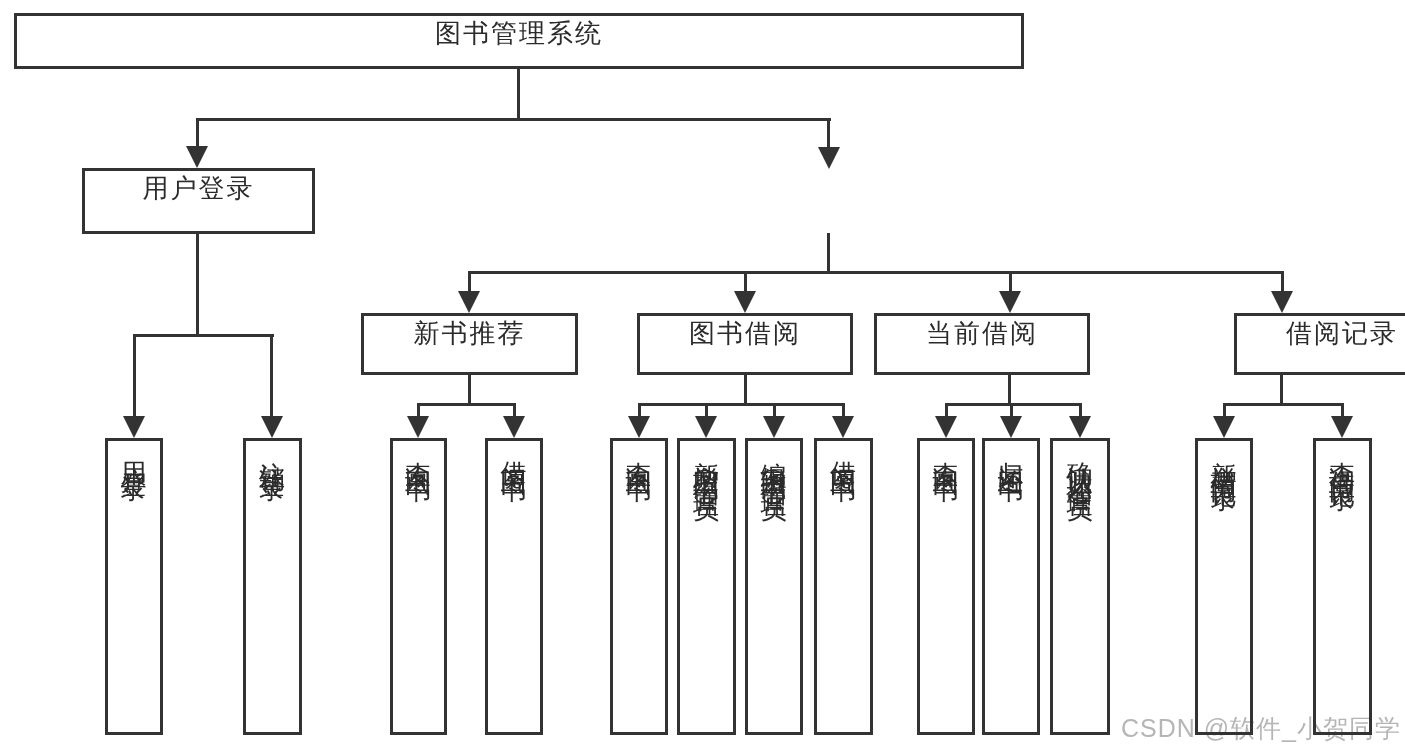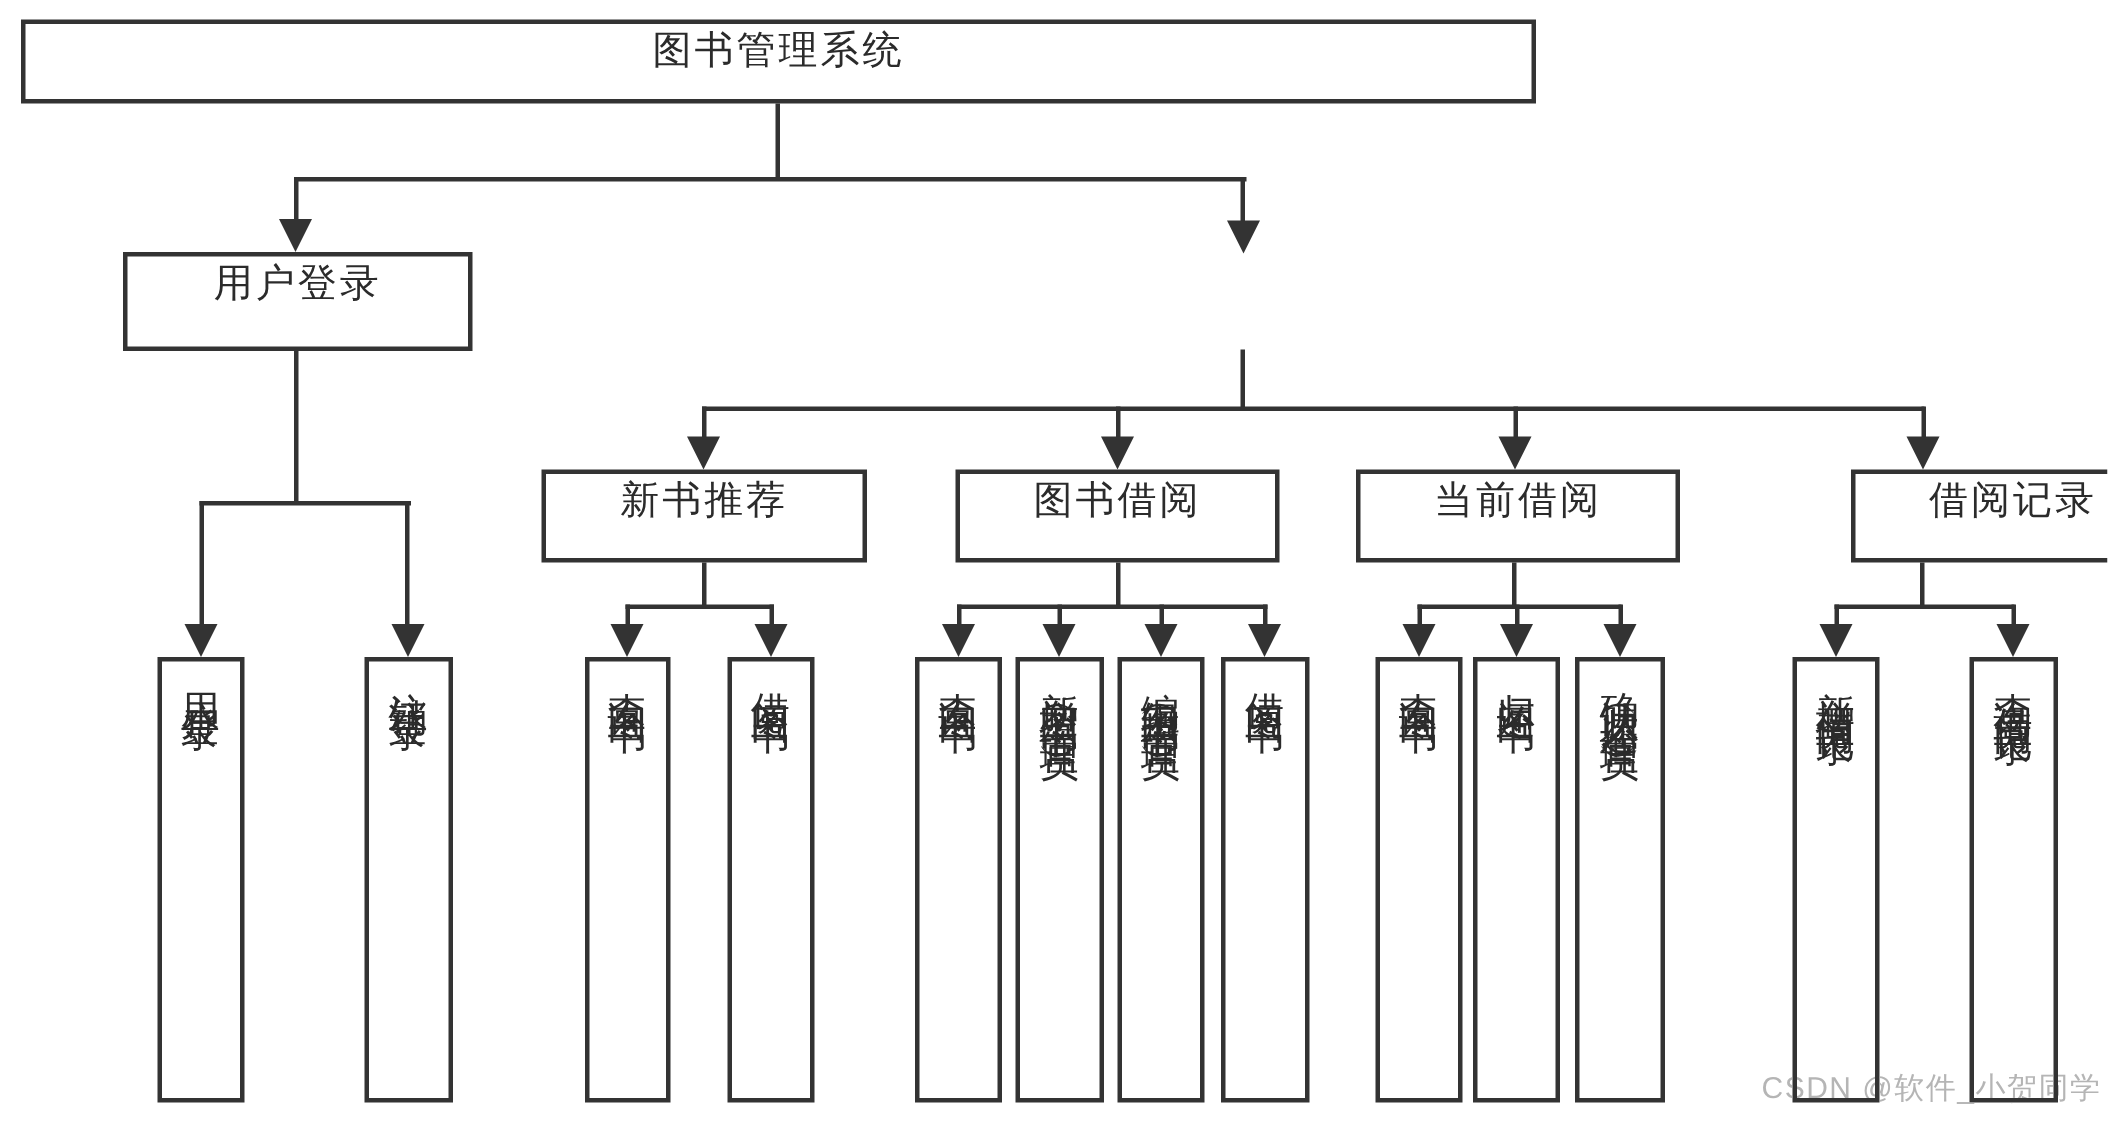--- a/index.html
+++ b/index.html
@@ -21,21 +21,21 @@
     font-size:26px;line-height:1;letter-spacing:5px;
   }
   .hline{position:absolute;height:3px;background:var(--line,#333);}
   .vline{position:absolute;width:3px;background:var(--line,#333);}
   .arrow{
     position:absolute;width:0;height:0;
     border-left:11px solid transparent;border-right:11px solid transparent;
     border-top:22px solid var(--line,#333);
   }
   .watermark{
-    position:absolute;top:712px;right:4px;font-size:20px;letter-spacing:1px;
+    position:absolute;top:712px;right:4px;font-size:25px;letter-spacing:1px;
     color:var(--wm,#a8a8a8);opacity:.85;mix-blend-mode:darken;white-space:nowrap;
     z-index:5;
   }
 </style>
 </head>
 <body>
 
 <div class="stage" style="--line: #333333; --text: #2b2b2b; --bg: #ffffff; --wm: #a8a8a8;">
 
   <div class="node" style="left:14px;top:13px;width:1010px;height:56px">
@@ -45,21 +45,21 @@
   <div class="node l2" style="left:82px;width:233px">
     <span class="h-label">用户登录</span>
   </div>
 
   <div class="node l3" style="left:361px;width:217px">
     <span class="h-label">新书推荐</span>
   </div>
   <div class="node l3" style="left:637px">
     <span class="h-label">图书借阅</span>
   </div>
-  <div class="node l3" style="left:904px">
+  <div class="node l3" style="left:874px">
     <span class="h-label">当前借阅</span>
   </div>
   <div class="node l3" style="left:1234px">
     <span class="h-label">借阅记录</span>
   </div>
 
   <div class="node leaf" style="left:105px;width:58px">
     <span class="vtext">用户登录</span>
   </div>
   <div class="node leaf" style="left:243px;width:59px">

